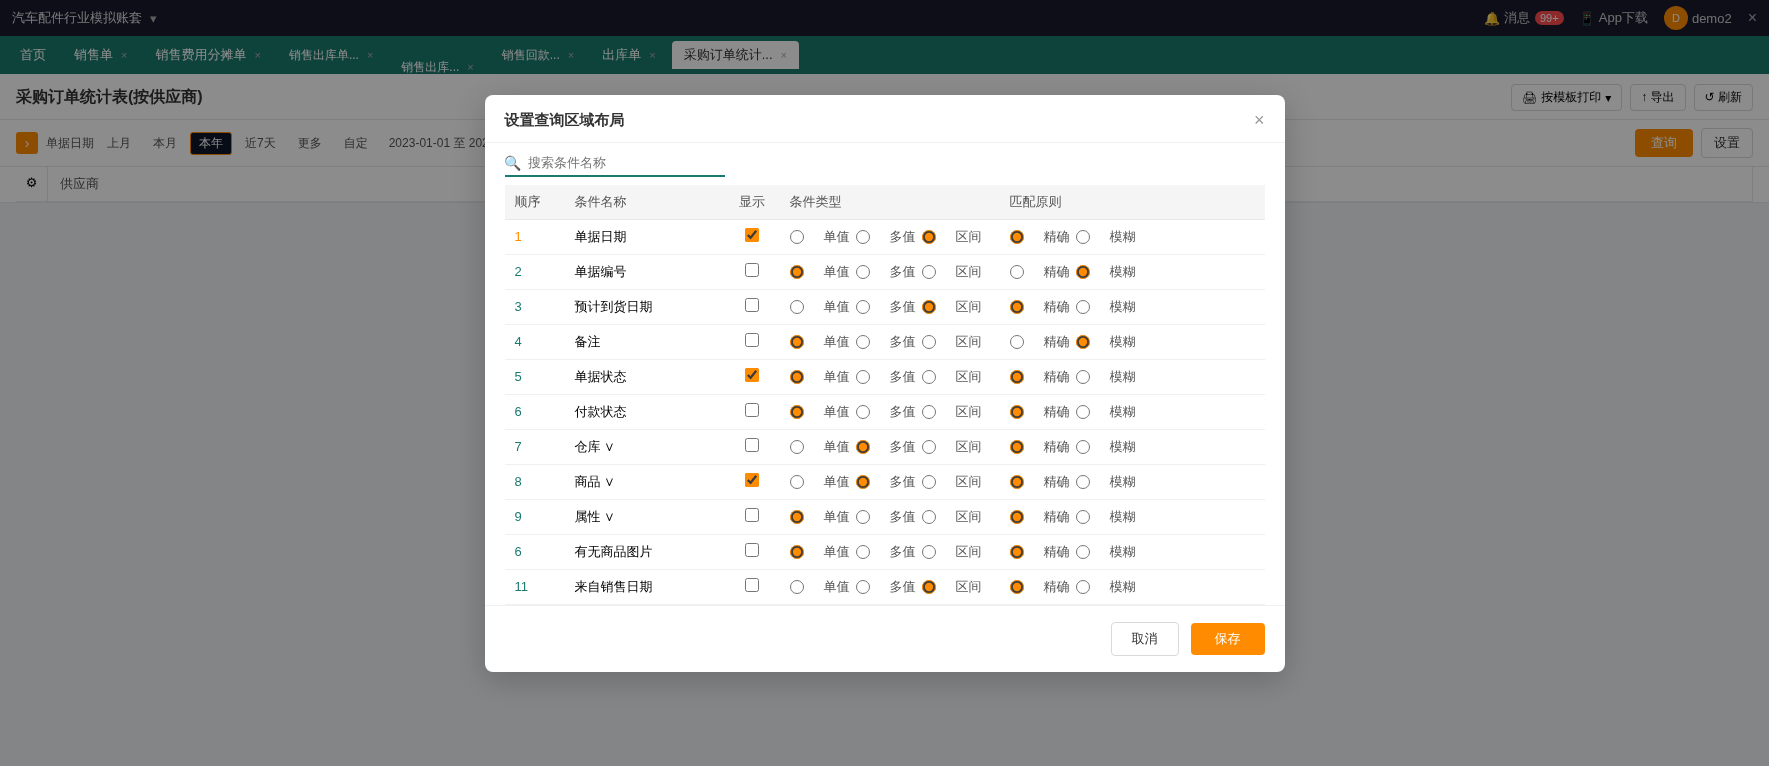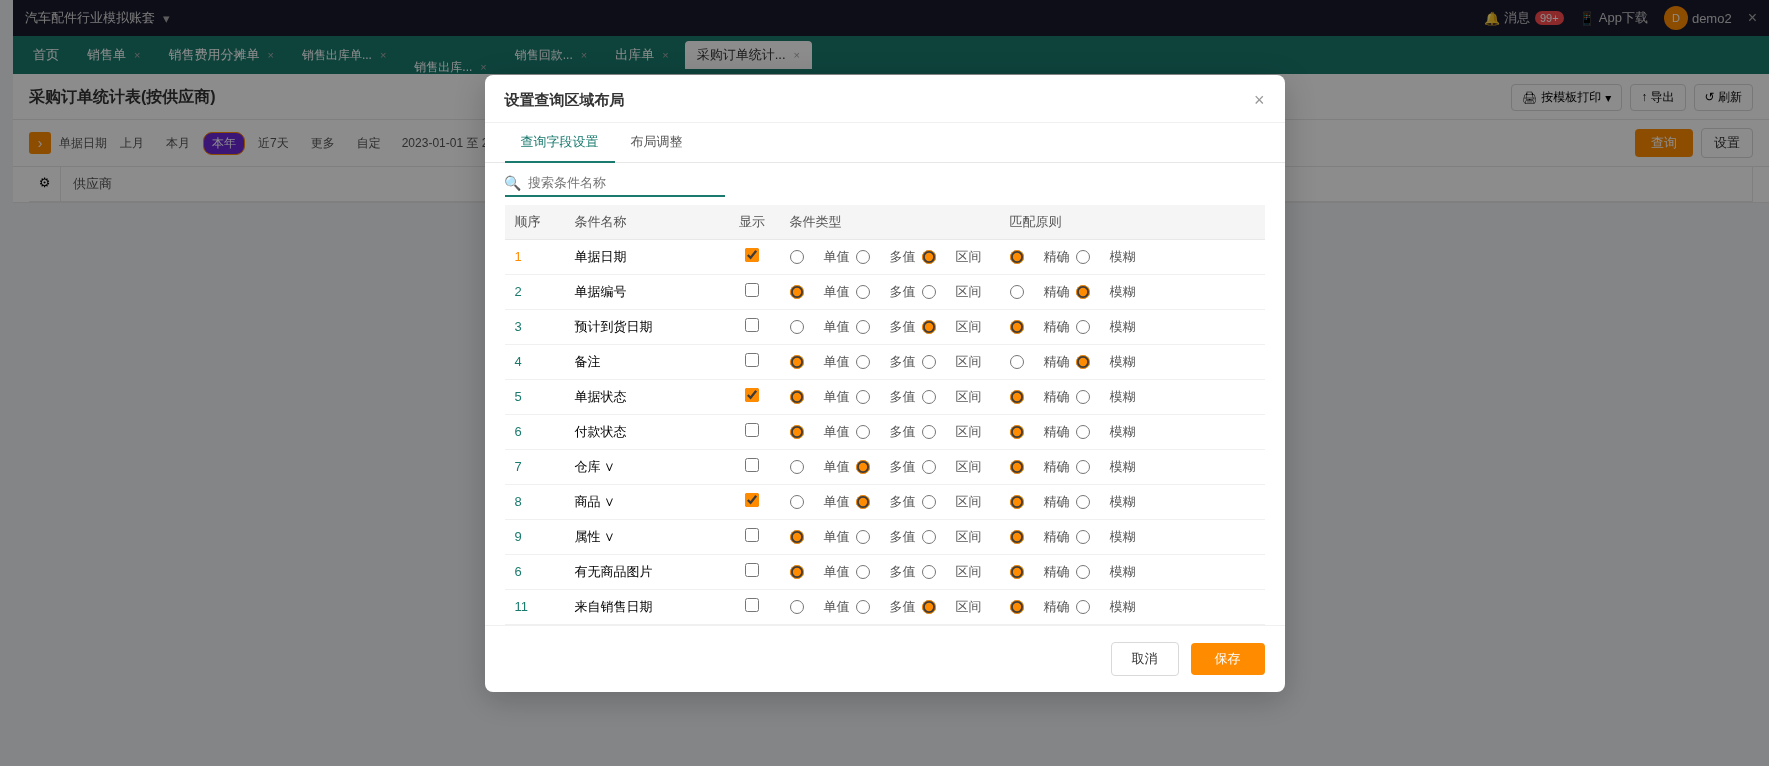--- a/index.html
+++ b/index.html
@@ -63,21 +63,21 @@
       background: #fff;
       padding: 8px 16px;
       display: flex;
       align-items: center;
       gap: 8px;
       border-bottom: 1px solid #e8e8e8;
     }
     .filter-toggle { background: #ff8c00; color: #fff; border: none; width: 22px; height: 22px; border-radius: 3px; cursor: pointer; font-size: 14px; }
     .date-filter { display: flex; align-items: center; gap: 4px; font-size: 12px; color: #555; }
     .date-btn { padding: 2px 8px; border-radius: 3px; cursor: pointer; font-size: 12px; color: #555; border: 1px solid transparent; }
-    .date-btn.active { background: #6d28d9; color: #fff; border-color: #ff8c00; border-radius: 9px; }
+    .date-btn.active { background: #0f172a; color: #fff; border-color: #ff8c00; }
     .date-range { font-size: 12px; color: #555; margin-left: 8px; }
     .search-btn { background: #ff8c00; color: #fff; border: none; padding: 5px 16px; border-radius: 4px; cursor: pointer; font-size: 13px; margin-left: auto; }
     .set-btn { background: #fff; color: #333; border: 1px solid #d9d9d9; padding: 5px 12px; border-radius: 4px; cursor: pointer; font-size: 13px; }
 
     
     .overlay {
       position: fixed;
       top: 0; left: 0; right: 0; bottom: 0;
       background: rgba(0,0,0,0.45);
       z-index: 100;
@@ -204,21 +204,21 @@
       cursor: pointer;
       font-size: 13px;
       font-weight: 500;
     }
 
     
     .modal-table-wrap::-webkit-scrollbar { width: 6px; }
     .modal-table-wrap::-webkit-scrollbar-thumb { background: #ccc; border-radius: 3px; }
 
     
-    .bg-content { position: fixed; top: 0; left: 0; right: 0; bottom: 0; z-index: 0; padding-left: 13px; }
+    .bg-content { position: fixed; top: 0; left: 0; right: 0; bottom: 0; z-index: 0; }
     .table-cols { display: flex; border-bottom: 1px solid #e8e8e8; }
     .table-col-header { flex: 1; padding: 8px 12px; font-weight: 500; color: #555; font-size: 13px; border-right: 1px solid #e8e8e8; }
   </style>
 </head>
 <body>
 
 <div class="bg-content">
 
   <div class="top-bar">
     <div class="top-bar-left">
@@ -325,24 +325,20 @@
 </div>
 
 <div class="overlay">
   <div class="modal">
 
     <div class="modal-header">
       <span class="modal-title">设置查询区域布局</span>
       <span class="modal-close">×</span>
     </div>
 
-    <div class="modal-tabs">
-      <div class="modal-tab active">查询字段设置</div>
-      <div class="modal-tab">布局调整</div>
-    </div>
 
     <div class="modal-search">
       <div class="modal-search-inner">
         <span class="search-icon-text">🔍</span>
         <input type="text" placeholder="搜索条件名称" style="">
       </div>
     </div>
 
     <div class="modal-table-wrap">
       <table class="modal-table">

